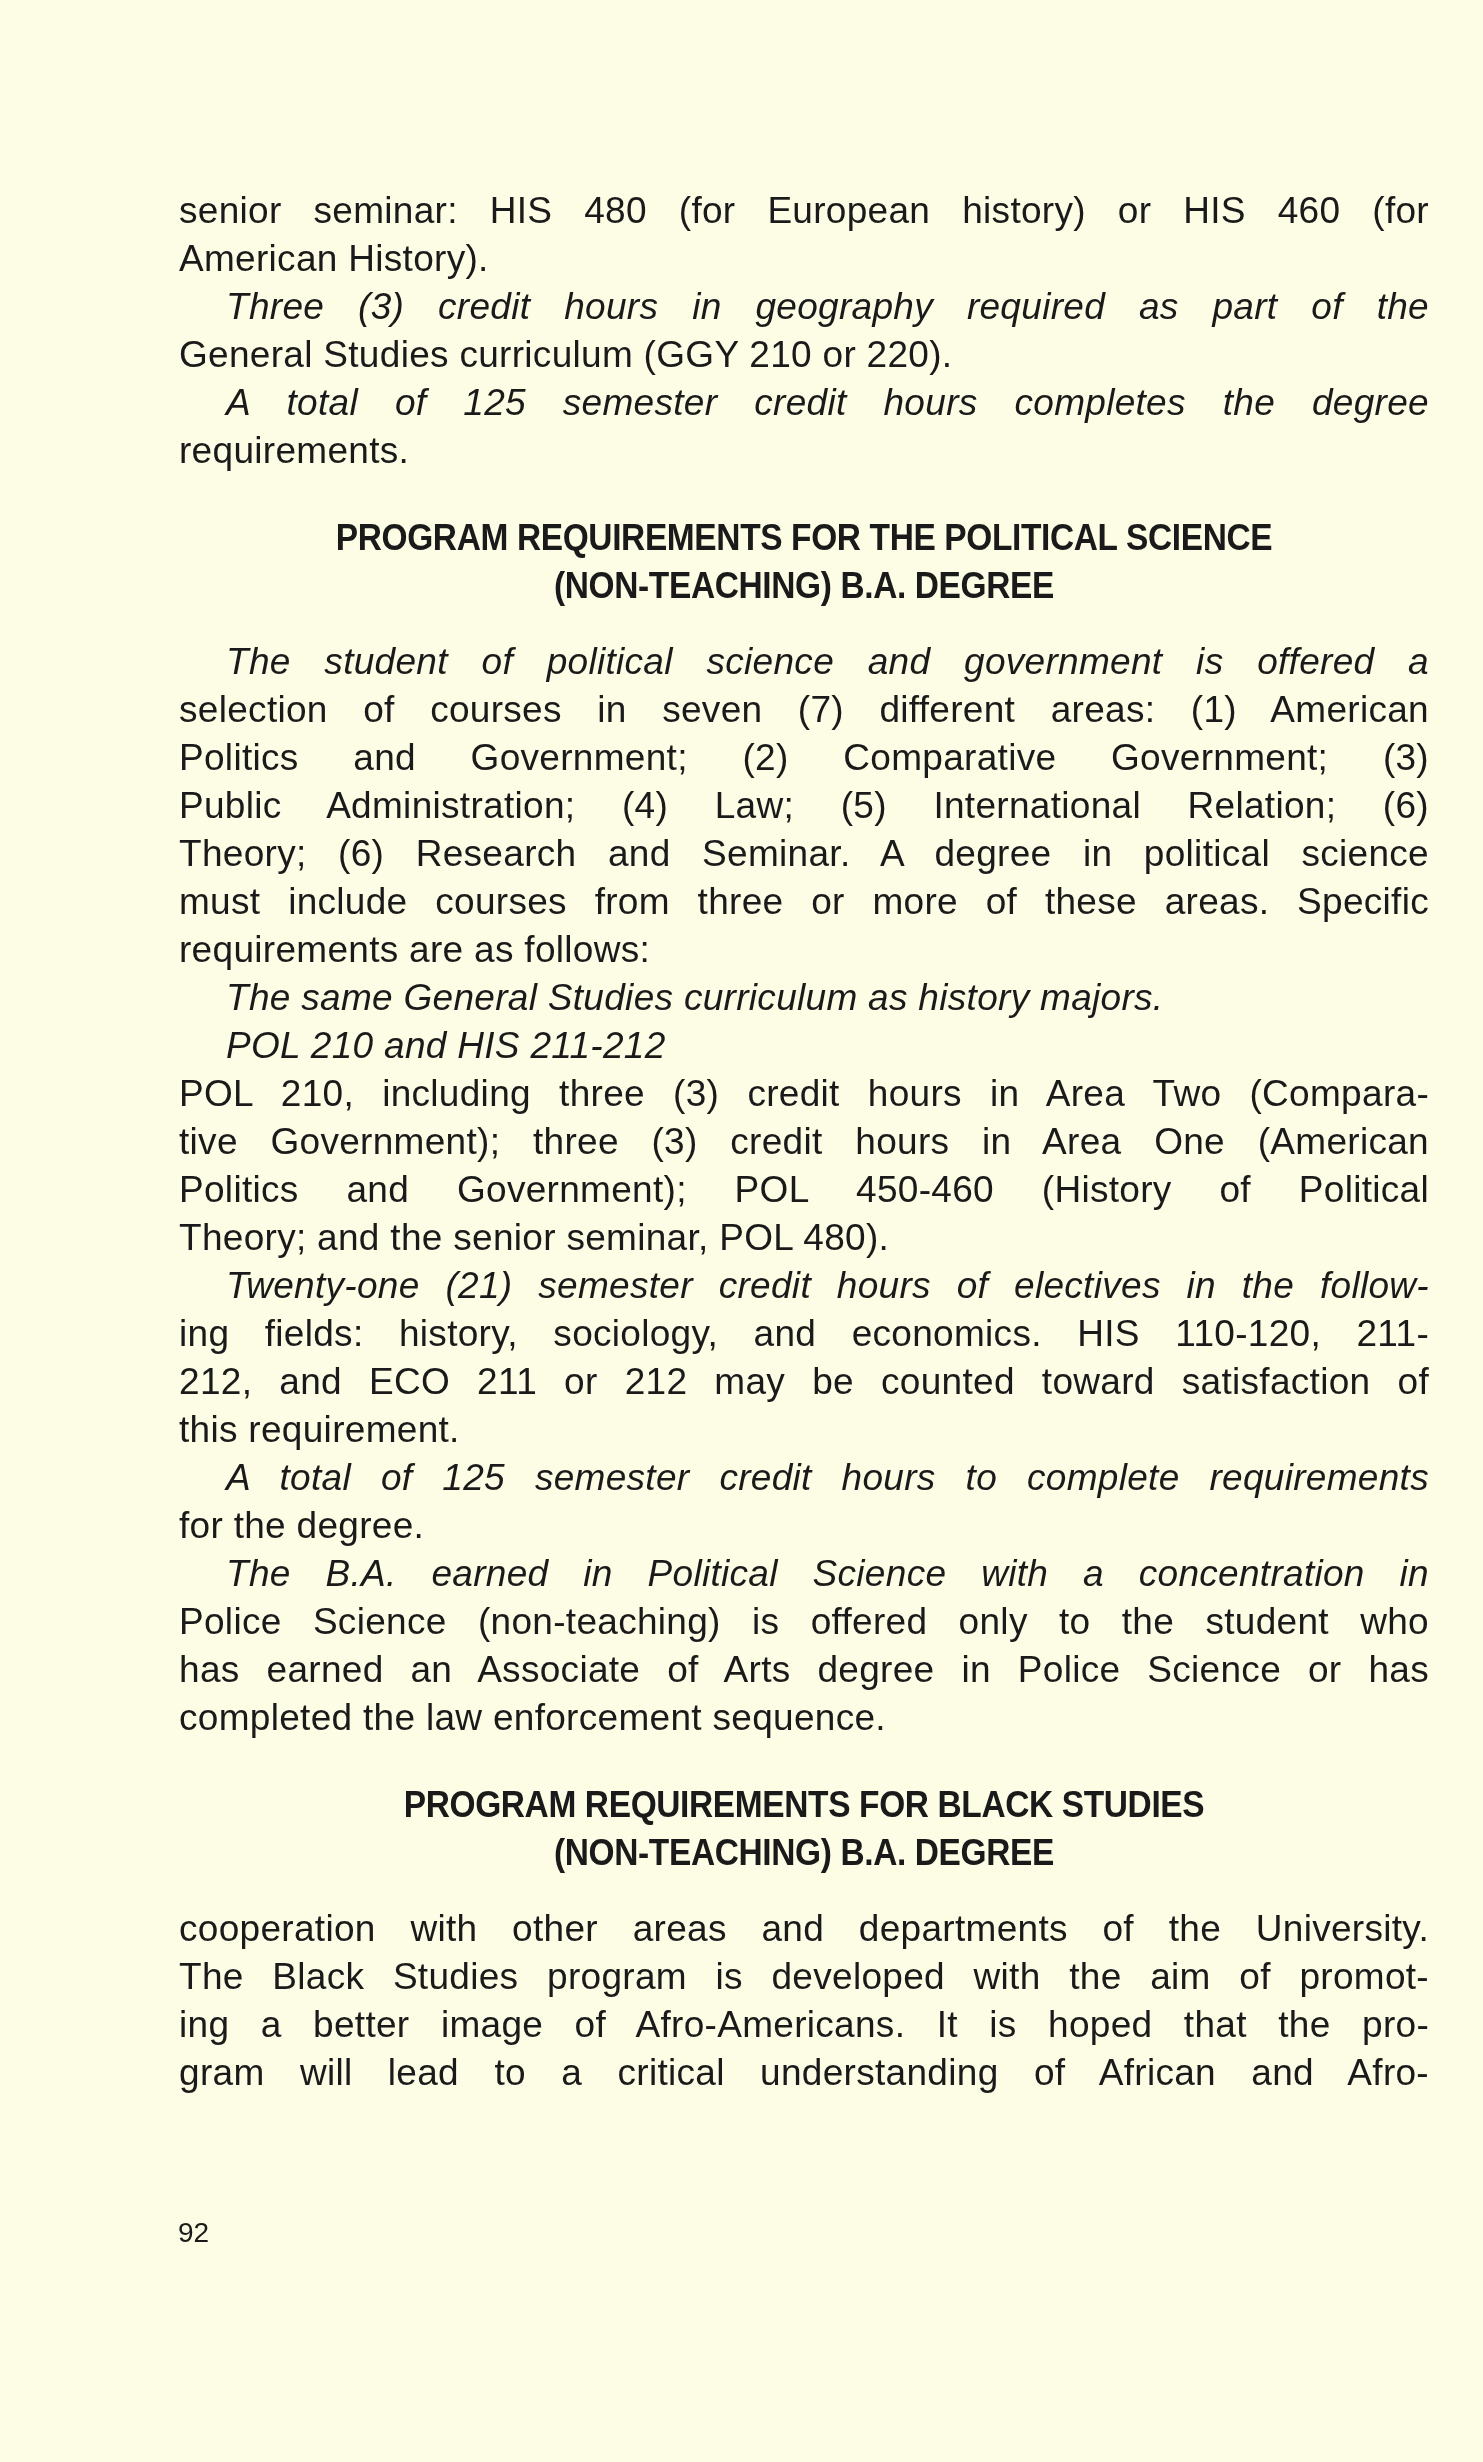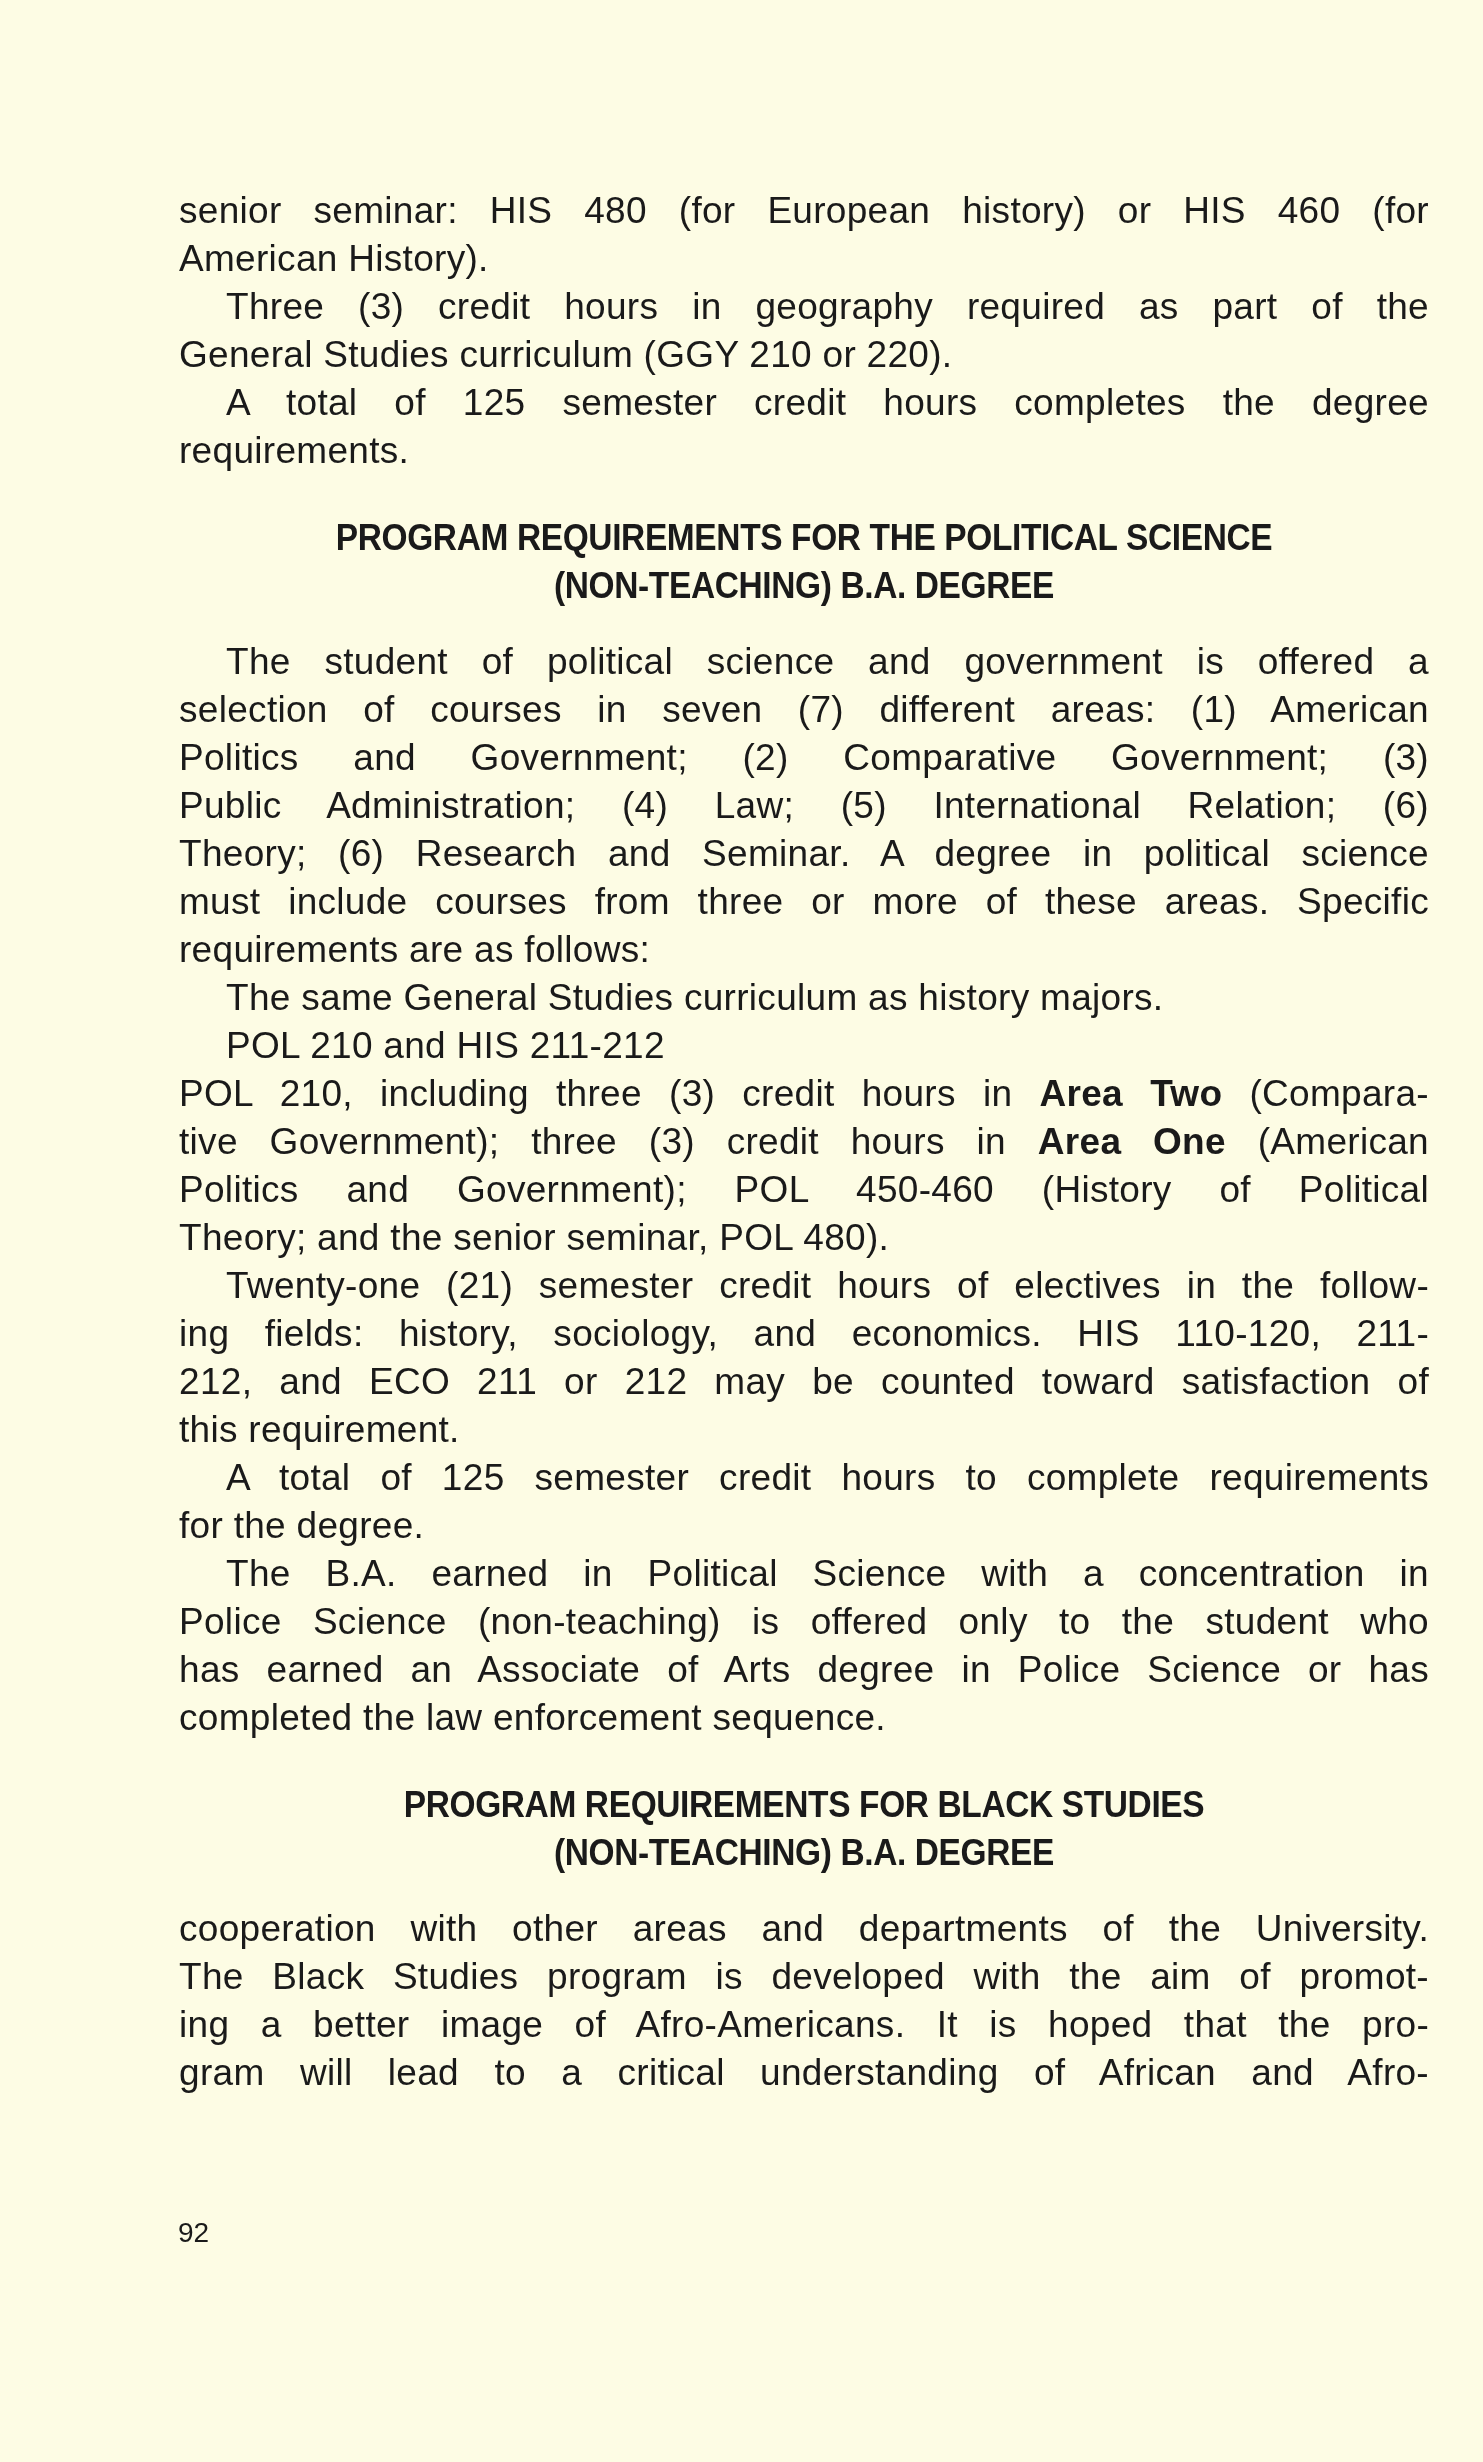--- a/index.html
+++ b/index.html
@@ -10,29 +10,29 @@
     font-family: "Liberation Sans", "DejaVu Sans", sans-serif;
     position: relative; overflow: hidden;
   }
   .page { position: absolute; left: 179px; top: 143px; width: 1250px; margin-top: 44px; }
   .line {
     font-size: 37px; line-height: 48px; height: 48px;
     white-space: nowrap; text-align: justify; text-align-last: justify;
     letter-spacing: 0.3px;
   }
   .line.last { text-align-last: left; }
-  .line.indent { padding-left: 47px; }
+  .line.indent { padding-left: 47px; font-style: italic; }
   .heading {
     font-weight: bold; font-size: 36px; line-height: 48px;
     text-align: center; white-space: nowrap; letter-spacing: -0.4px;
     transform: scaleX(0.93);
   }
   .gap-h { height: 39px; }
   .gap-p { height: 28px; }
-  b { font-weight: bold; }
+  b { font-weight: normal; }
   .page-num { position: absolute; left: 178px; top: 2217px; font-size: 28px; }
 </style>
 </head>
 <body style="background: rgb(253, 252, 228); color: rgb(26, 26, 26);">
 
 <div class="page">
 
   <div>
     <div class="line">senior seminar: HIS 480 (for European history) or HIS 460 (for</div>
     <div class="line last">American History).</div>

